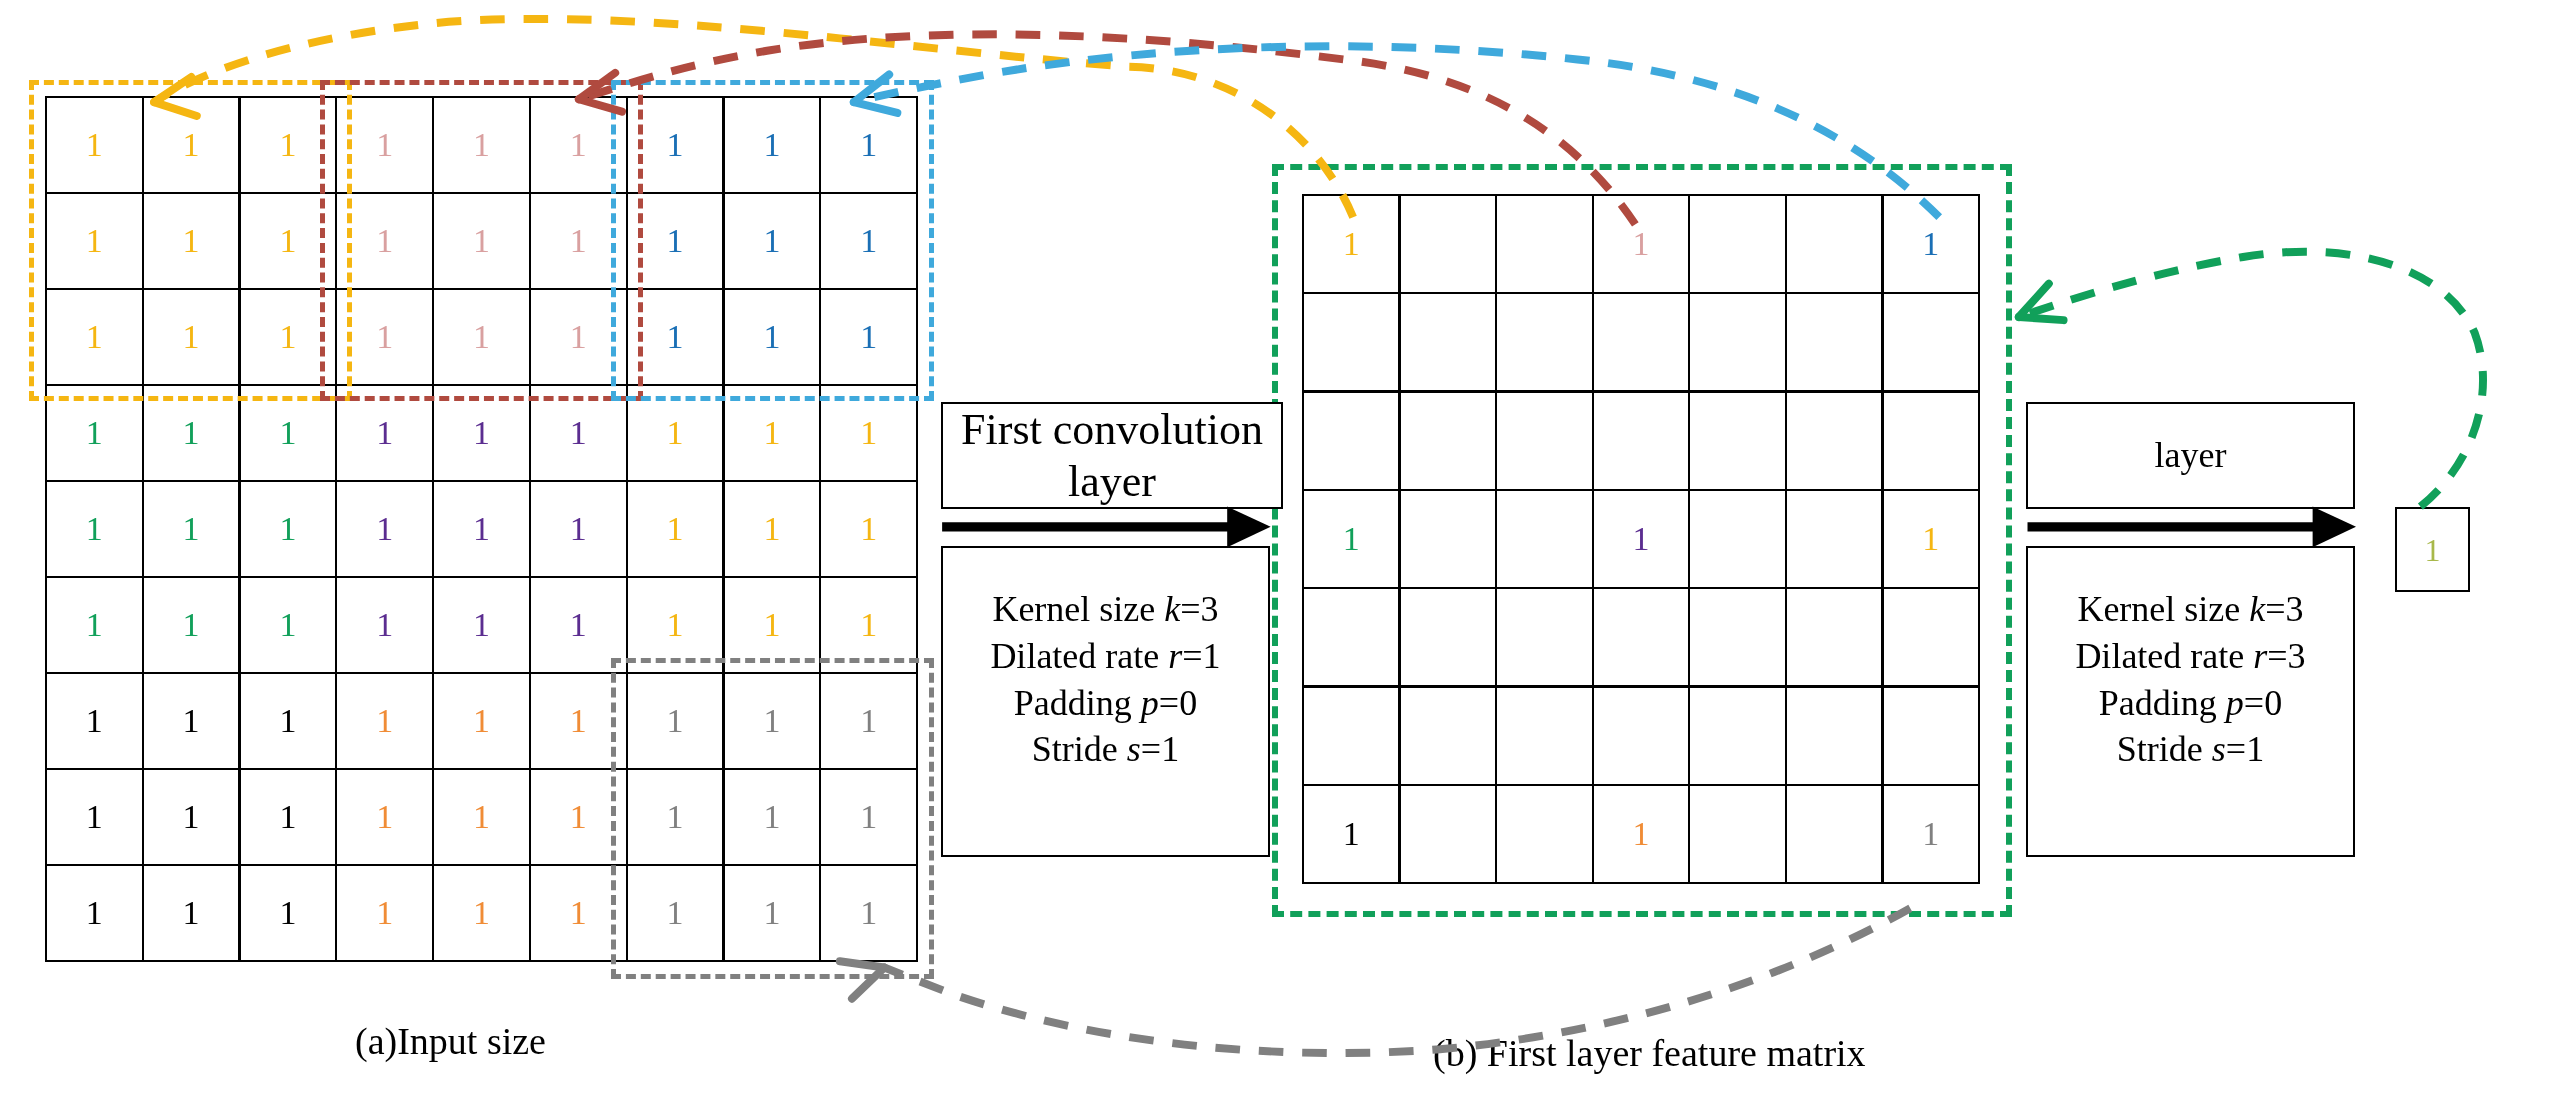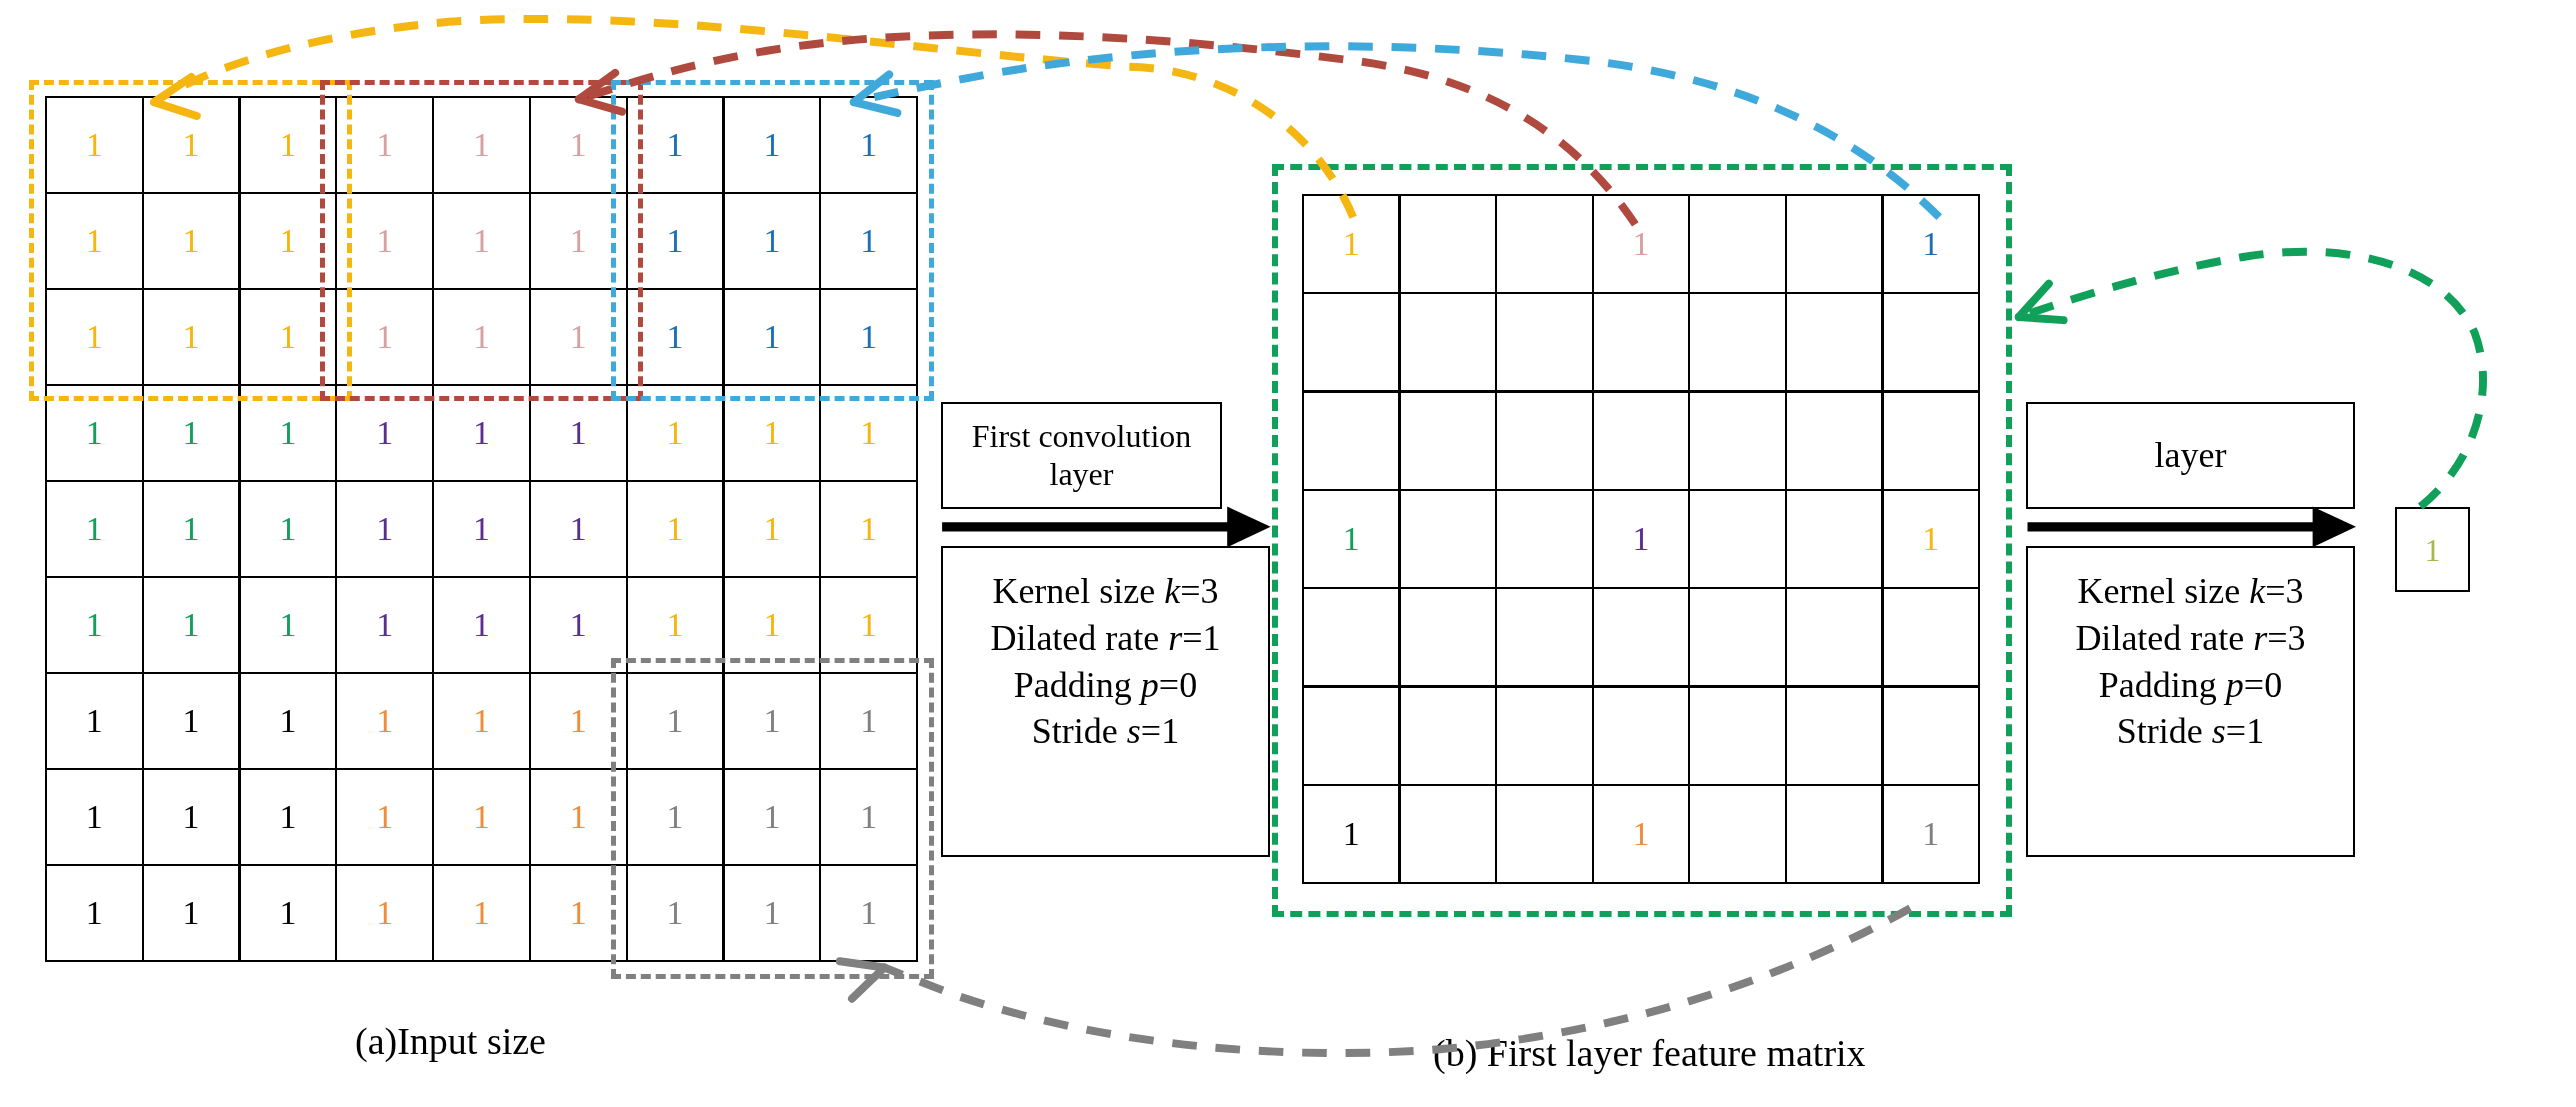--- a/index.html
+++ b/index.html
@@ -32,26 +32,26 @@
   
   #feat1-selbox{position:absolute;left:1272px;top:164px;width:740px;height:753px;
                 border:6.5px dashed #11a05a;box-sizing:border-box;}
 
   
   .tbox{position:absolute;border:2.2px solid #000;background:#fff;box-sizing:border-box;
         display:flex;flex-direction:column;align-items:center;justify-content:center;
         text-align:center;color:#000;}
   .tbox .ln{white-space:nowrap;}
 
-  #conv1-title{left:941px;top:402px;width:281px;height:107px;font-size:32px;line-height:1.18;padding:0 18px;}
+  #conv1-title{left:941px;top:402px;width:342px;height:107px;font-size:44px;line-height:1.18;padding:0 18px;}
   #conv1-params{left:941px;top:546px;width:329px;height:311px;font-size:36px;line-height:1.30;}
   #conv2-title{left:2026px;top:402px;width:329px;height:107px;font-size:36px;line-height:1.18;padding:0 7.2px;}
   #conv2-params{left:2026px;top:546px;width:329px;height:311px;font-size:36px;line-height:1.30;}
 
-  .tbox.params{justify-content:flex-start;padding-top:20px;}
+  .tbox.params{justify-content:flex-start;padding-top:38px;}
 
   .ital{font-style:italic;}
 
   
   .caption{position:absolute;font-size:38px;color:#000;white-space:nowrap;}
   #cap-a{left:355px;top:1019px;}
   #cap-b{left:1433px;top:1031px;}
   #cap-c{left:2069px;top:1031px;}
 
   

